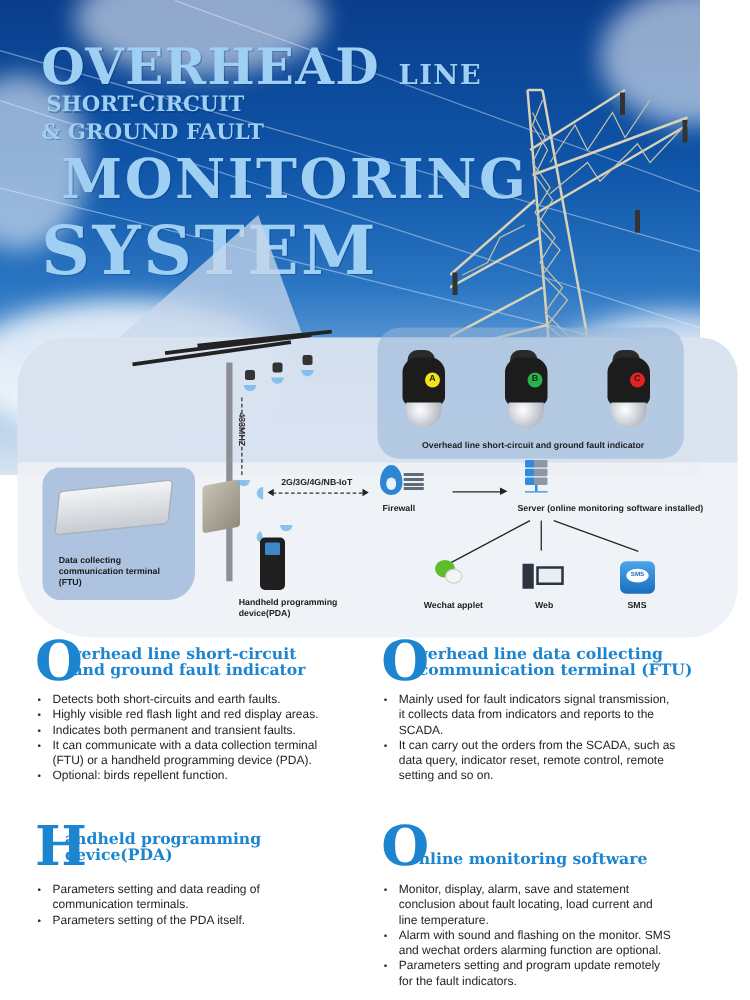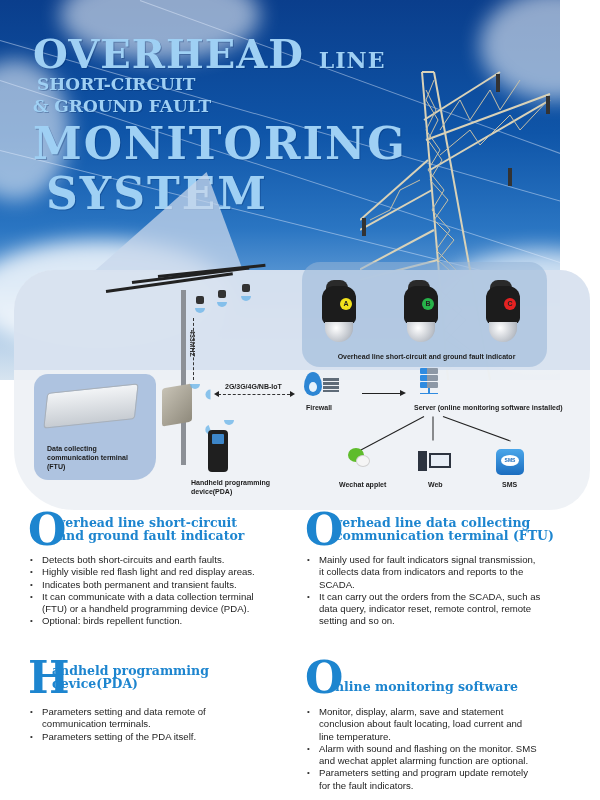--- a/index.html
+++ b/index.html
@@ -13,22 +13,22 @@
     overflow: hidden;
   }
   .cloud { position: absolute; border-radius: 50%; background: rgba(255,255,255,0.55); filter: blur(10px); }
   .wire { position: absolute; height: 1px; background: rgba(230,240,255,0.45); transform-origin: left center; }
 
   .title-block { position: absolute; left: 33px; top: 30px; color: #9fd0f4; font-family: "DejaVu Serif", serif; font-weight: bold; text-shadow: 1px 1px 0 rgba(0,40,100,0.3); }
   .t-overhead { position: absolute; left: 0; top: 0; font-size: 40px; letter-spacing: 1px; white-space: nowrap; }
   .t-overhead .sm { font-size: 22px; }
   .t-short { position: absolute; left: 4px; top: 44px; font-size: 17px; white-space: nowrap; }
   .t-ground { position: absolute; left: 0; top: 66px; font-size: 17px; white-space: nowrap; }
-  .t-monitoring { position: absolute; left: 0; top: 88px; font-size: 44px; letter-spacing: 2px; white-space: nowrap; text-align: center; }
-  .t-system { position: absolute; left: 13px; top: 138px; font-size: 44px; letter-spacing: 2px; white-space: nowrap; }
+  .t-monitoring { position: absolute; left: 16px; top: 88px; font-size: 44px; letter-spacing: 2px; white-space: nowrap; text-align: center; }
+  .t-system { position: absolute; left: 0; top: 138px; font-size: 54px; letter-spacing: 2px; white-space: nowrap; }
 
   
   .tower { position: absolute; left: 360px; top: 60px; width: 240px; height: 320px; }
 
   
   .panel {
     position: absolute; left: 14px; top: 270px; width: 576px; height: 240px;
     background: rgba(238,241,245,0.92); border-radius: 40px 30px 40px 60px;
   }
   .panel-top { position: absolute; left: 14px; top: 270px; width: 576px; height: 100px; background: rgba(200,215,235,0.55); border-radius: 40px 30px 0 0; }
@@ -299,30 +299,30 @@
 
 <div class="section" style="left:28px;top:660px;width:272px;">
   <div class="sec-head">
     <span class="big-letter">H</span>
     <div class="sec-title" style="left:24px;">
       <div>andheld programming</div>
       <div>device(PDA)</div>
     </div>
   </div>
   <ul class="bullets" style="margin-top:8px;">
-    <li><span>Parameters setting and data remote of</span><span class="cont">communication terminals.</span></li>
+    <li><span>Parameters setting and data reading of</span><span class="cont">communication terminals.</span></li>
     <li><span>Parameters setting of the PDA itself.</span></li>
   </ul>
 </div>
 
 <div class="section" style="left:305px;top:660px;width:290px;">
   <div class="sec-head">
     <span class="big-letter">O</span>
     <div class="sec-title one-line">
       <div>nline monitoring software</div>
     </div>
   </div>
   <ul class="bullets" style="margin-top:8px;">
     <li><span>Monitor, display, alarm, save and statement</span><span class="cont">conclusion about fault locating, load current and</span><span class="cont">line temperature.</span></li>
-    <li><span>Alarm with sound and flashing on the monitor. SMS</span><span class="cont">and wechat applet alarming function  are optional.</span></li>
+    <li><span>Alarm with sound and flashing on the monitor. SMS</span><span class="cont">and wechat orders alarming function  are optional.</span></li>
     <li><span>Parameters setting and program update remotely</span><span class="cont">for the fault indicators.</span></li>
   </ul>
 </div>
 
 </body></html>

